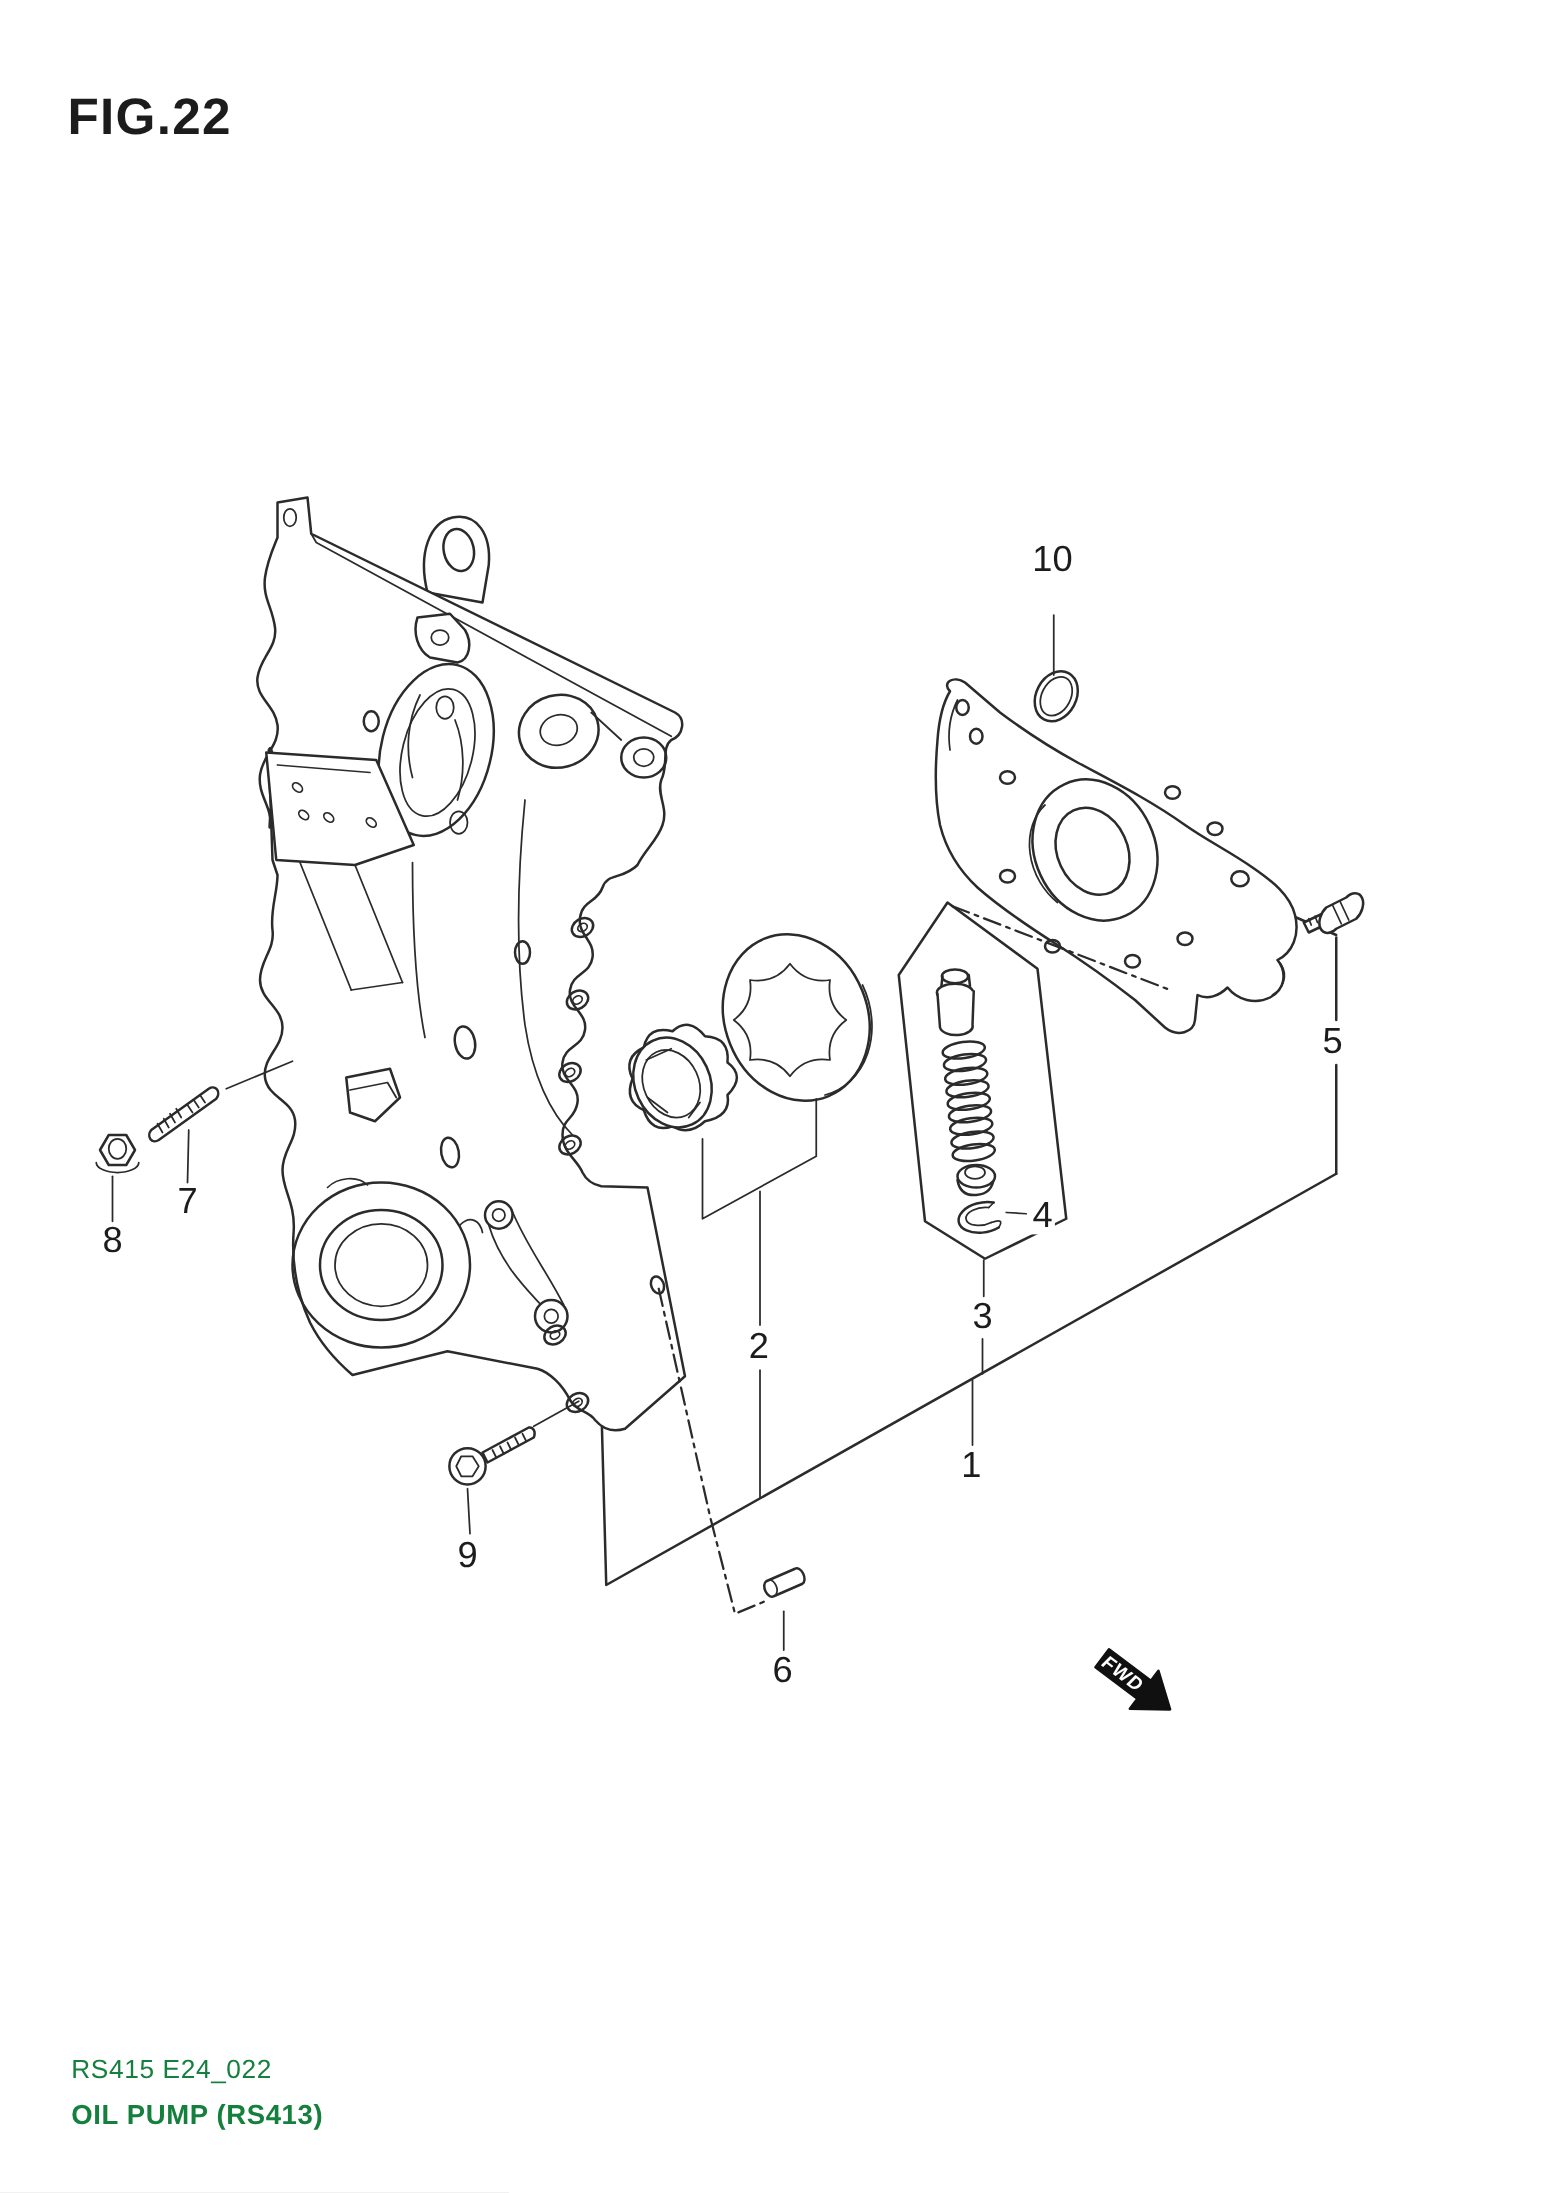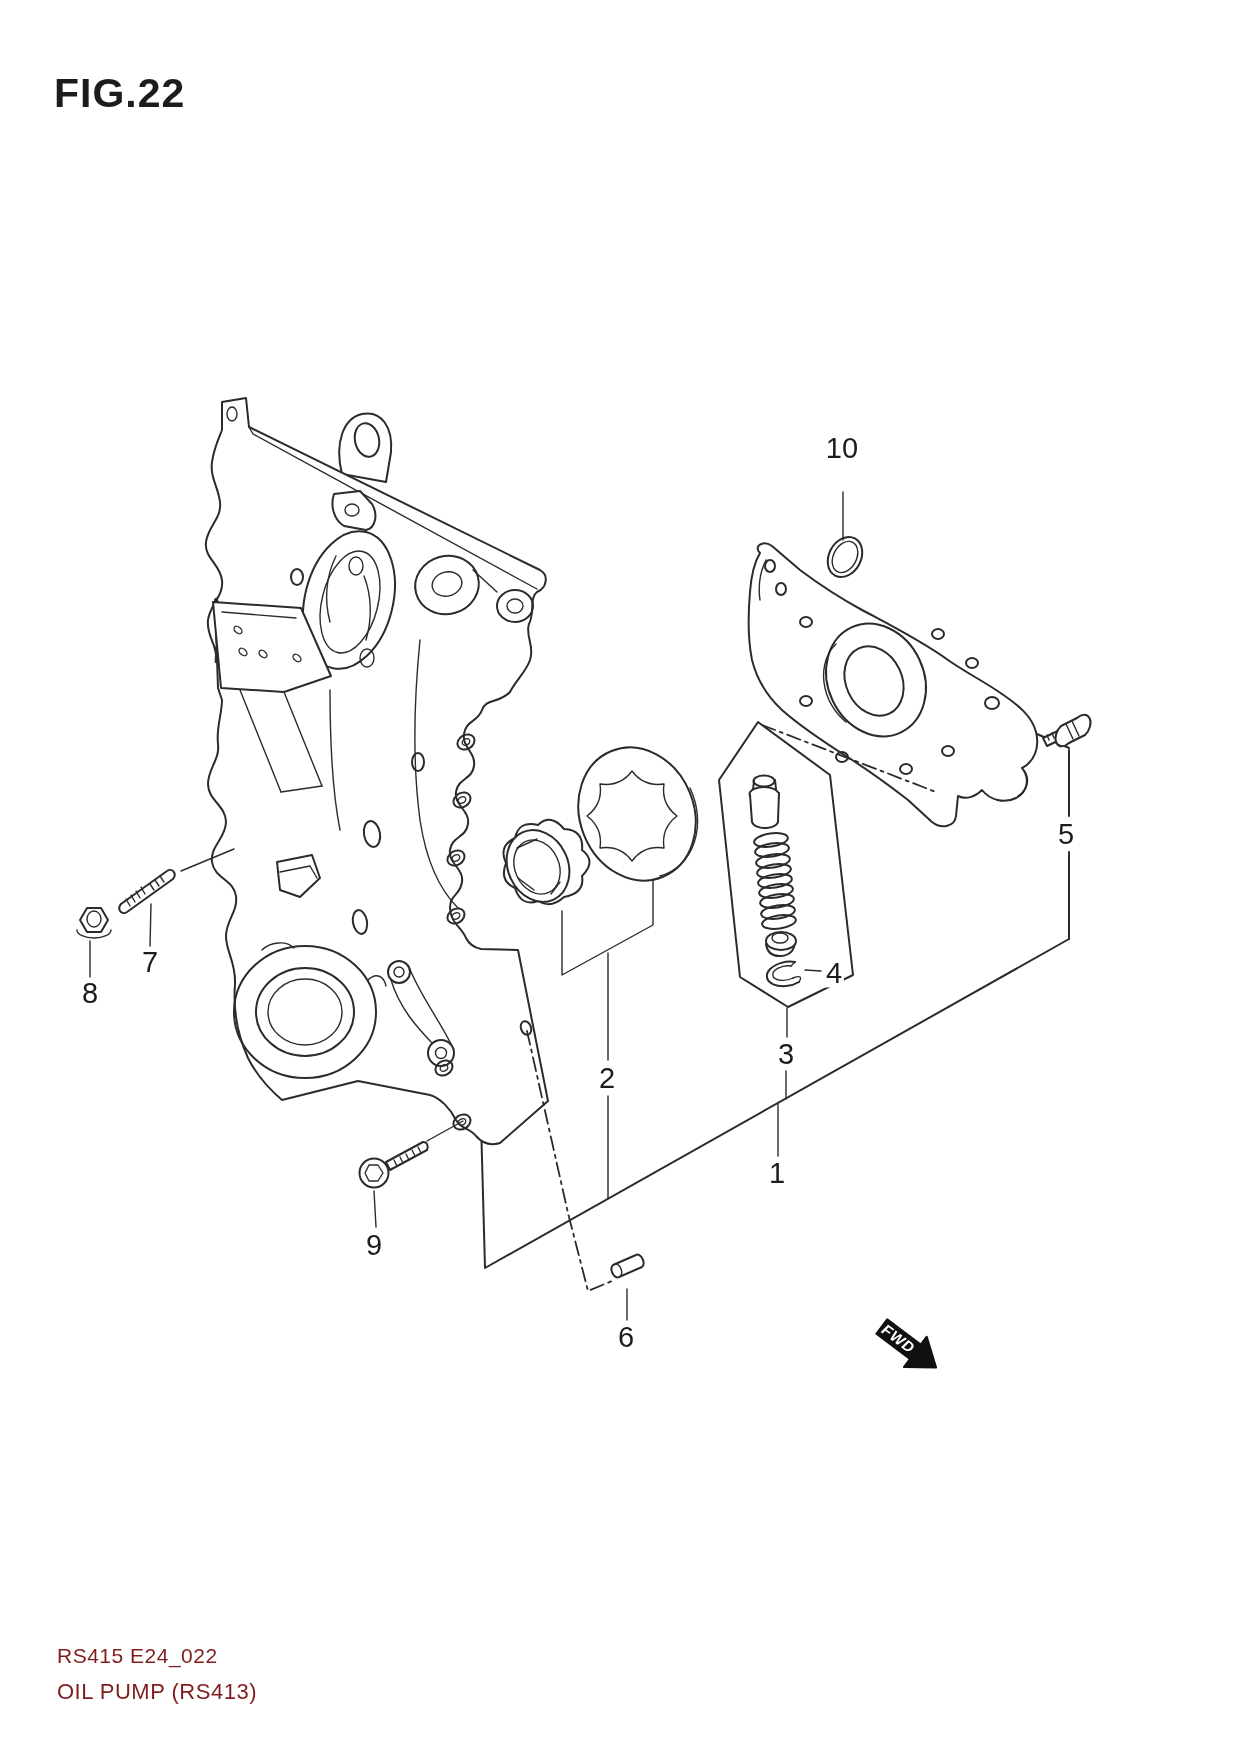--- a/index.html
+++ b/index.html
@@ -22,23 +22,23 @@
   svg .thin{stroke-width:1.4;}
   svg .dashdot{stroke-dasharray:14 5 3 5;stroke-width:1.8;}
   svg .dark{fill:var(--fwd-fill);stroke:var(--fwd-fill);}
   svg text{stroke:none;}
   .fwd-text{fill:var(--fwd-text);font-family:"Liberation Sans",sans-serif;
     font-size:15px;font-weight:bold;letter-spacing:1px;}
   .callout{
     position:absolute;transform:translate(-50%,-50%);font-size:29px;line-height:1;
     color:var(--label-text);background:var(--background);padding:0 2px;
   }
-  .footer{position:absolute;left:57px;top:1644px;color:#7f1d1d;}
+  .footer{position:absolute;left:57px;top:1644px;color:#15803d;}
   .footer-code{font-size:21px;letter-spacing:0.5px;}
-  .footer-caption{font-size:22px;margin-top:11px;letter-spacing:0.5px;}
+  .footer-caption{font-size:22px;margin-top:11px;letter-spacing:0.5px;font-weight:bold;}
 </style>
 </head>
 <body>
 
 <div class="page">
   <div class="fig-title">FIG.22</div>
 
   <div class="diagram-area">
     <svg width="1240" height="1754" viewBox="0 0 1240 1754">
 

